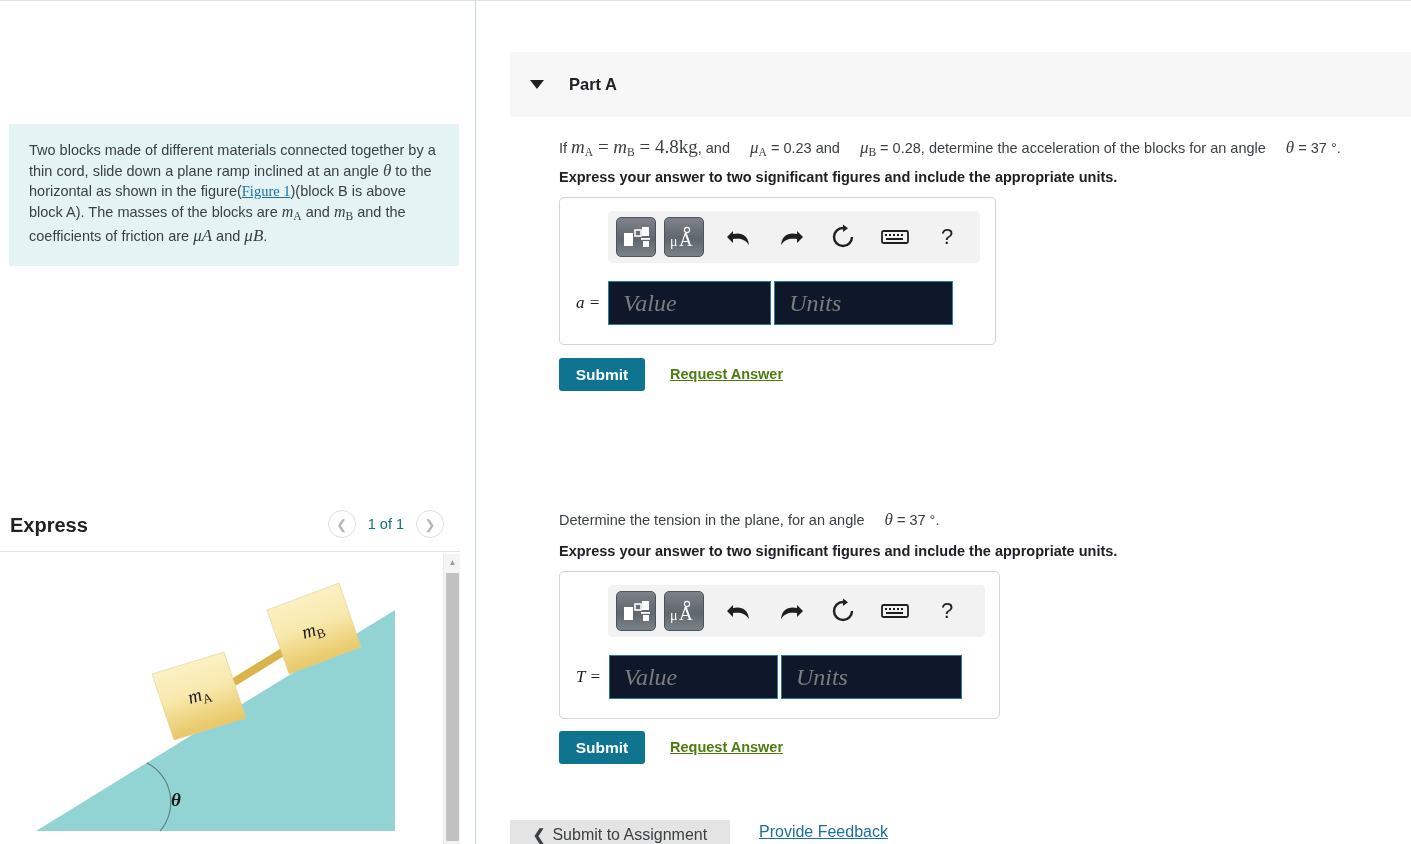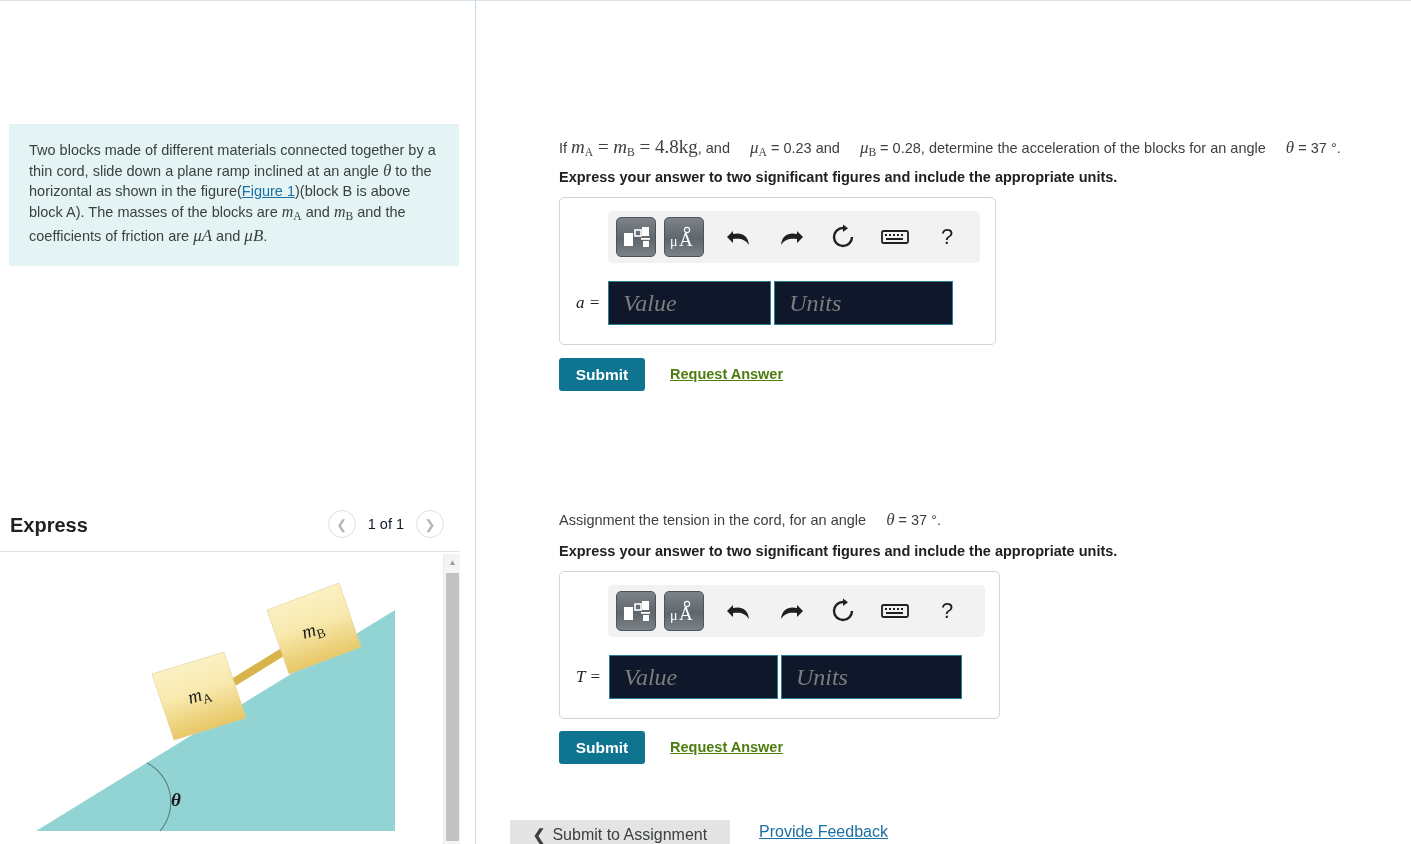--- a/index.html
+++ b/index.html
@@ -35,38 +35,38 @@
     color: #3c4043;
     font-size: 14.5px;
     line-height: 20.5px;
   }
   .problem-box .mi { font-family: "Liberation Serif", serif; font-style: italic; font-size: 16px; }
   .problem-box .mi sub, .problem-box .mi .sb {
     font-style: normal; font-size: 11.5px; vertical-align: -0.25em;
     font-family: "Liberation Serif", serif;
   }
   .problem-box .greek { font-family: "Liberation Serif", serif; font-style: italic; font-size: 17px; }
-  .fig-link { color: #1a6fa3; text-decoration: underline; cursor: pointer; }
+  .fig-link { color: #1a6fa3; text-decoration: underline; cursor: pointer; font-family: Liberation Serif, serif; }
 
   
   .figure-header {
     position: absolute; top: 505px; left: 0; width: 460px; height: 46px;
   }
   .figure-title {
     position: absolute; left: 10px; top: 9px;
     font-size: 20px; font-weight: bold; color: #202124;
   }
   .pager { position: absolute; right: 16px; top: 5px; display: flex; align-items: center; }
   .pager-btn {
     width: 28px; height: 28px; border-radius: 50%;
     border: 1px solid #e0e0e0; background: #fff;
     display: flex; align-items: center; justify-content: center;
     color: #b5b5b5; font-size: 13px; cursor: pointer;
   }
-  .pager-count { margin: 3px 12px; font-size: 14.5px; color: #0f172a; }
+  .pager-count { margin: 3px 12px; font-size: 14.5px; color: #0f766e; }
   .figure-rule {
     position: absolute; top: 551px; left: 0; width: 460px; height: 1px;
     background: #e3e3e3;
   }
 
   
   .figure-canvas {
     position: absolute; top: 554px; left: 0; width: 443px; height: 290px;
     overflow: hidden; background: #fff;
   }
@@ -242,20 +242,24 @@
     </div>
 
     <div class="fig-scroll">
       <div class="fig-scroll-up">▲</div>
       <div class="fig-scroll-thumb"></div>
     </div>
   </div>
 
   <div class="right-pane">
 
+    <div class="part-header" style="top:52px;">
+      <div class="part-caret"></div>
+      <div class="part-title">Part A</div>
+    </div>
 
     <div class="q-line" style="top:136px;">
       <span>If </span><span class="mi-big"><i>m</i><sub>A</sub></span><span class="mi-big"> = </span><span class="mi-big"><i>m</i><sub>B</sub></span><span class="mi-big"> = </span><span class="mi-big">4.8kg</span><span>, and </span><span class="greek"><span>μ</span><sub>A</sub></span><span> = 0.23 and </span><span class="greek"><span>μ</span><sub>B</sub></span><span> = 0.28, determine the acceleration of the blocks for an angle </span><span class="greek">θ</span><span> = 37 </span><span>°</span><span>.</span>
     </div>
 
     <div class="q-bold" style="top:169px;">Express your answer to two significant figures and include the appropriate units.</div>
 
     <div class="answer-box" style="top:197px; left:83px; width:437px; height:148px;">
       <div class="ans-toolbar" style="top:13px; left:48px; width:372px; height:52px;">
         <div class="tb-btn" style="margin-left:8px;">
@@ -308,21 +312,21 @@
         <input class="ans-input" style="width: 163px; height: 44px;" placeholder="Value">
         <input class="ans-input" style="width: 179px; height: 44px; margin-left: 3px;" placeholder="Units">
       </div>
     </div>
 
     <div class="btn-submit" style="top:358px; left:83px; width:86px; height:33px;">Submit</div>
     <div class="link-request" style="top:366px; left:194px;">Request Answer</div>
 
 
     <div class="q-line" style="top:510px;">
-      <span>Assignment the tension in the cord, for an angle </span><span class="greek">θ</span><span> = 37 </span><span>°</span><span>.</span>
+      <span>Determine the tension in the plane, for an angle </span><span class="greek">θ</span><span> = 37 </span><span>°</span><span>.</span>
     </div>
 
     <div class="q-bold" style="top:543px;">Express your answer to two significant figures and include the appropriate units.</div>
 
     <div class="answer-box" style="top:571px; left:83px; width:441px; height:148px;">
       <div class="ans-toolbar" style="top:13px; left:48px; width:377px; height:52px;">
         <div class="tb-btn" style="margin-left:8px;">
           <svg width="28" height="24" viewBox="0 0 28 24">
             <rect x="2" y="8" width="9" height="13" fill="#fff"></rect>
             <rect x="13" y="5" width="6" height="6" fill="none" stroke="#fff" stroke-width="1.6"></rect>

